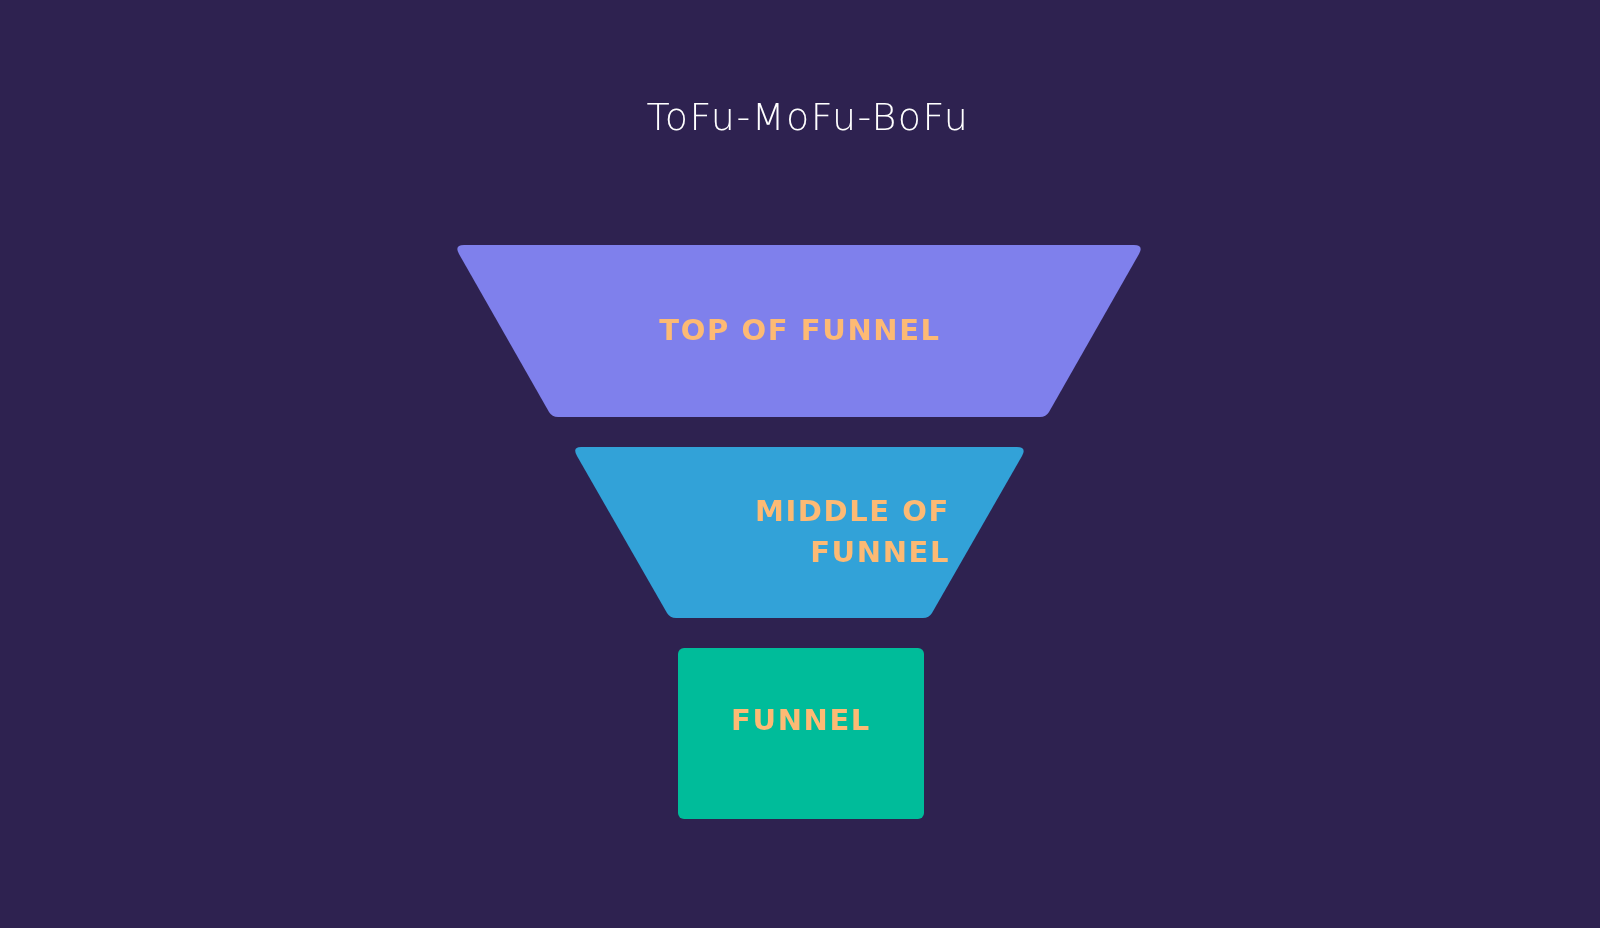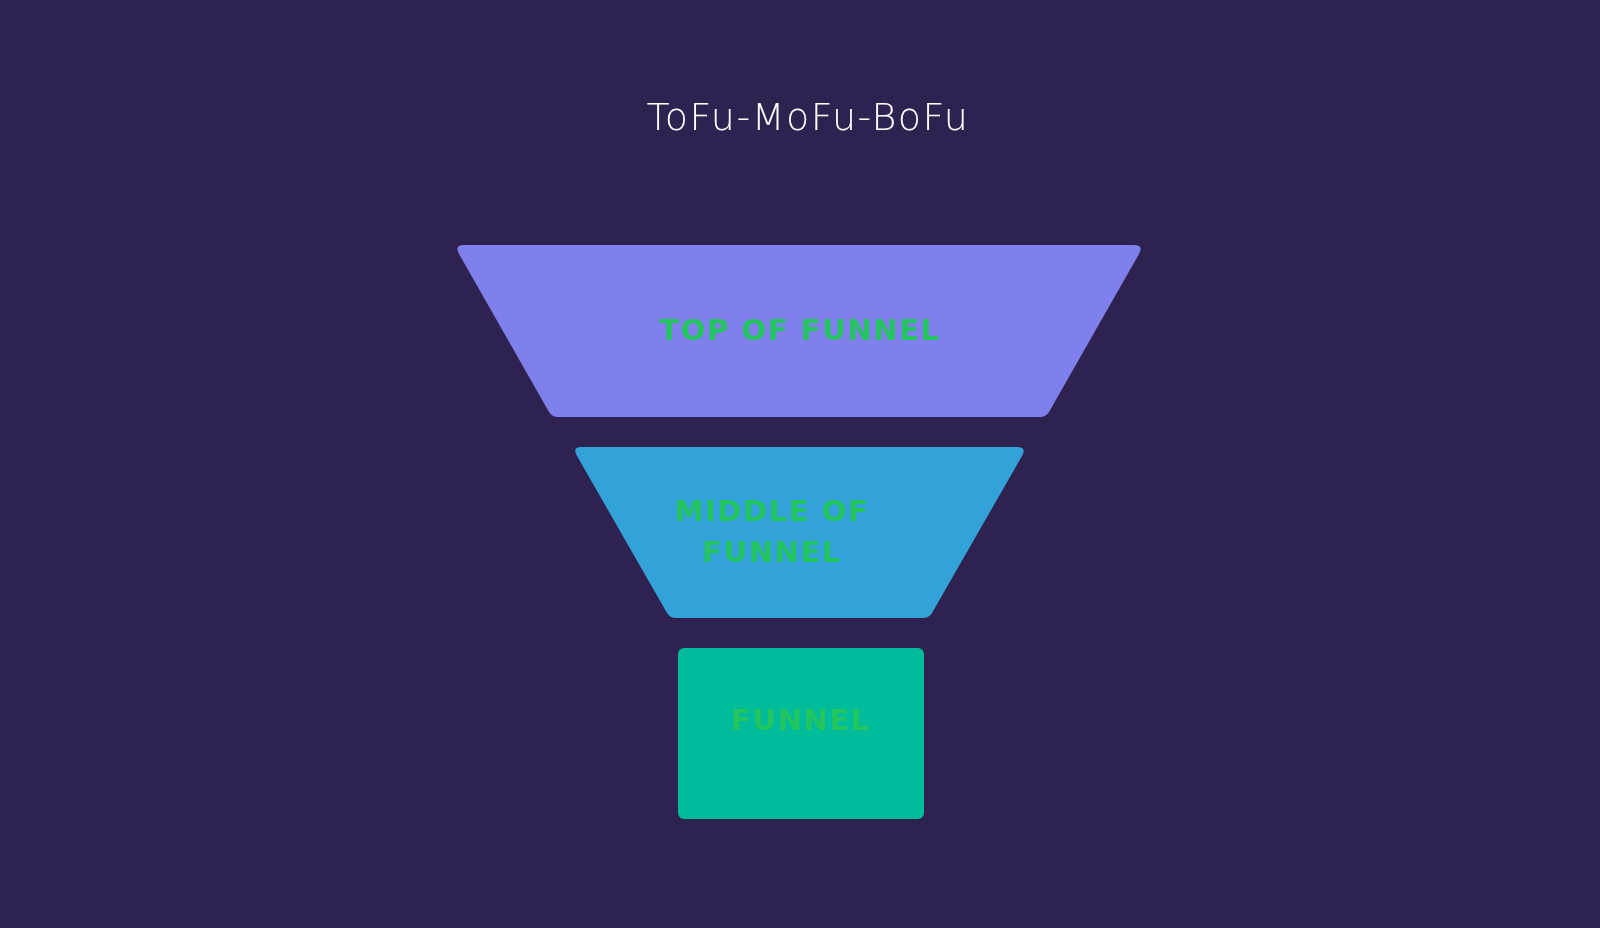--- a/index.html
+++ b/index.html
@@ -31,21 +31,21 @@
       padding-left: 8px;
     }
     svg.funnel {
       position: absolute;
       left: 0;
       top: 0;
     }
     .stage-label {
       position: absolute;
       text-align: center;
-      color: #22c55e;
+      color: #fdba74;
       font-family: "DejaVu Sans", sans-serif;
       font-weight: bold;
       font-size: 29px;
       letter-spacing: 1.6px;
       line-height: 41px;
     }
   </style>
 </head>
 <body>
 
@@ -59,21 +59,21 @@
 
     <path d="M 581 447 L 1017 447 Q 1027 447 1022 456 L 932 613 Q 929 618 923 618 L 676 618 Q 670 618 667 613 L 577 456 Q 572 447 581 447 Z" fill="#32a2d8"></path>
 
     <rect x="678" y="648" width="246" height="171" rx="6" ry="6" fill="#00bc9a"></rect>
   </svg>
 
   <div class="stage-label" style="left: 550px; top: 310px; width: 500px;">
     <span>TOP OF FUNNEL</span>
   </div>
 
-  <div class="stage-label" style="left: 622px; top: 491px; width: 300px;">
+  <div class="stage-label" style="left: 650px; top: 491px; width: 300px; text-align: right;">
     <div>MIDDLE OF</div>
     <div>FUNNEL</div>
   </div>
 
   <div class="stage-label" style="left: 650px; top: 700px; width: 302px;">
     <div>FUNNEL</div>
   </div>
 
 </div>
 

